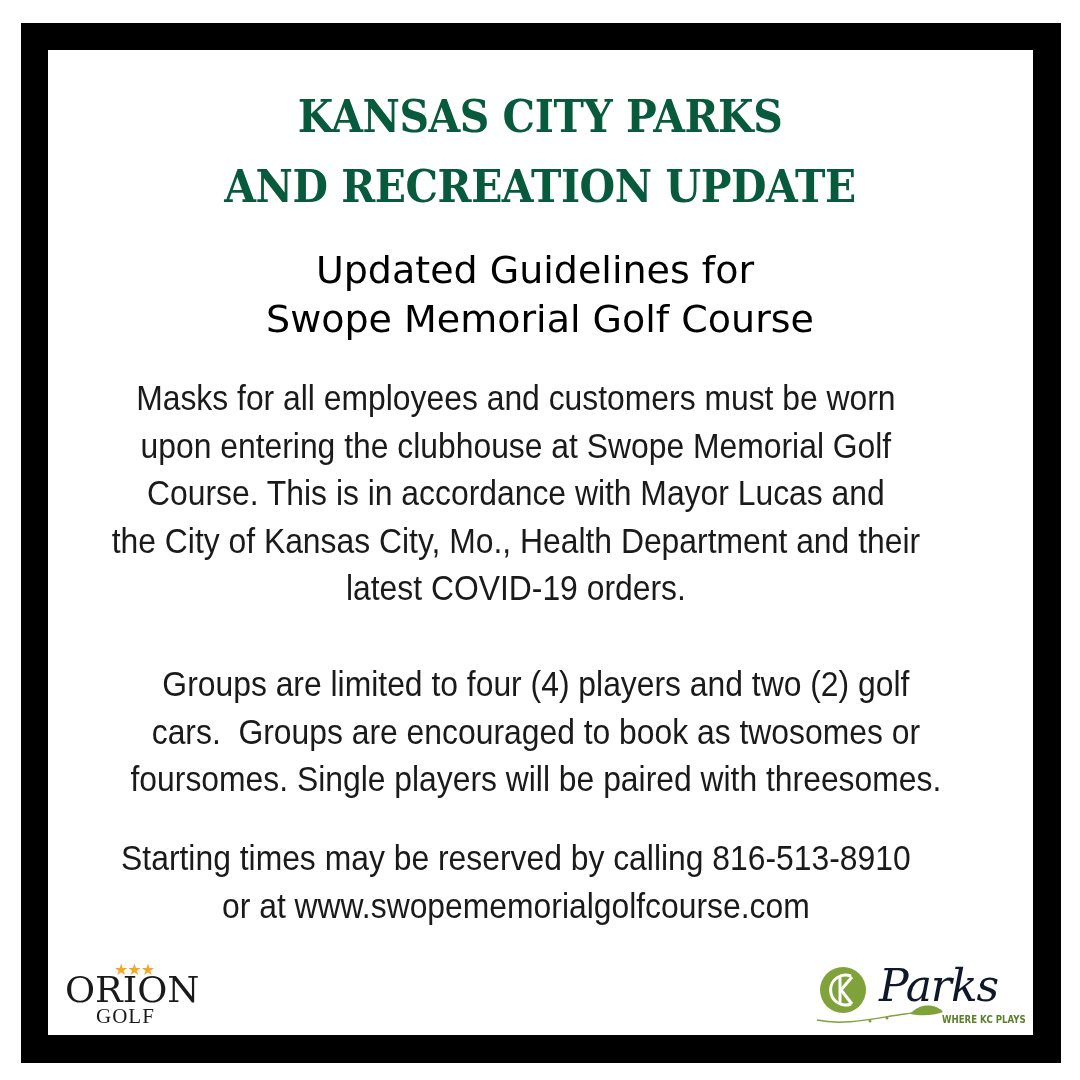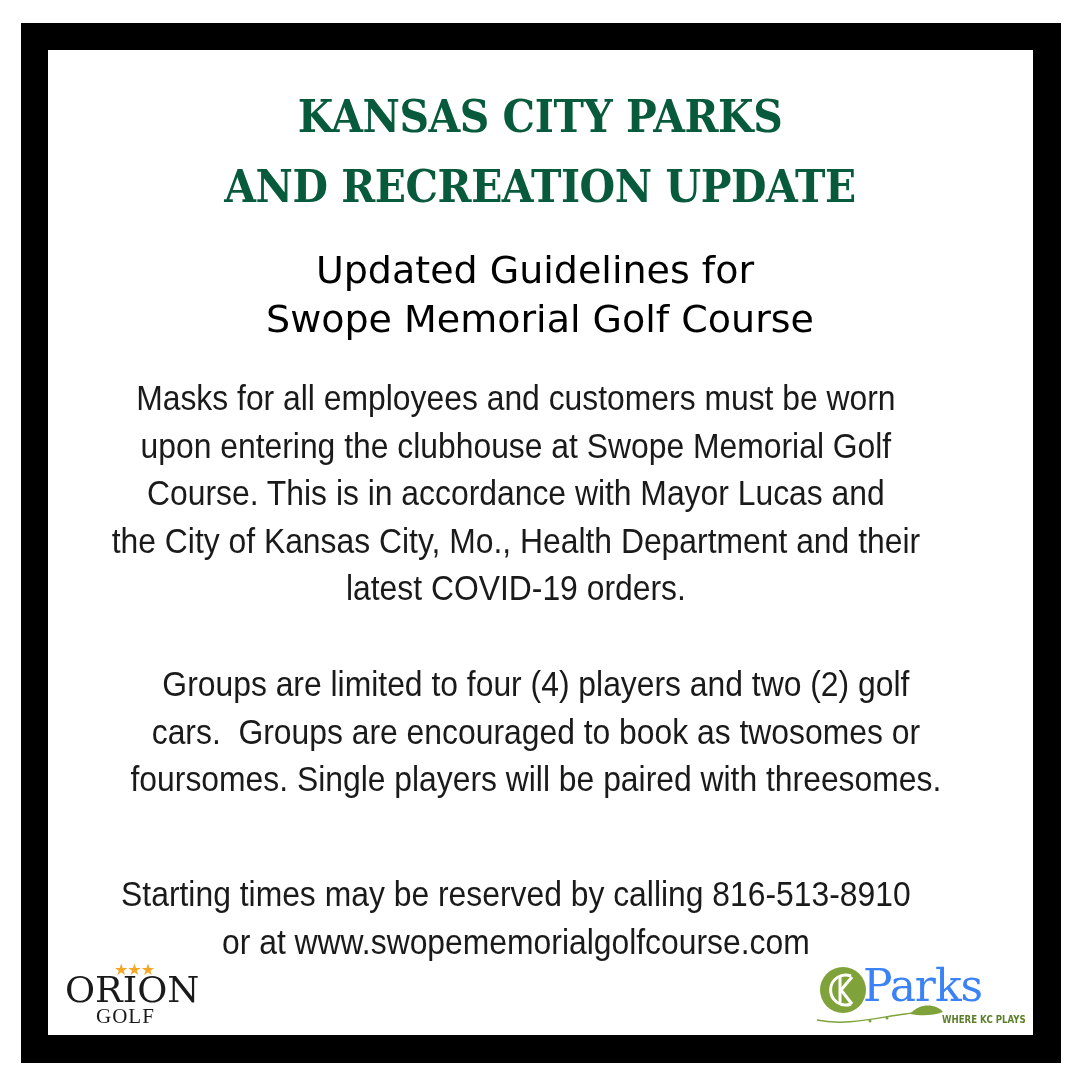--- a/index.html
+++ b/index.html
@@ -65,21 +65,21 @@
       line-height: 47.5px;
       white-space: nowrap;
     }
     .body-block .line {
       display: block;
       transform: scaleX(0.91);
       transform-origin: 540px 0;
     }
     .p1 { top: 374px; }
     .p2 { top: 660px; margin-left: 20px; }
-    .p3 { top: 870px; }
+    .p3 { top: 834px; }
 
     
     .orion {
       position: absolute;
       left: 60px;
       top: 960px;
       width: 160px;
       height: 70px;
     }
     .orion .stars {
@@ -129,25 +129,26 @@
       font-weight: bold;
       font-size: 10.5px;
       color: #5b7f2a;
       letter-spacing: 0px;
       transform: scaleX(0.82);
       transform-origin: 0 0;
       white-space: nowrap;
     }
     .kcparks .script {
       position: absolute;
-      left: 48px;
+      left: 64px;
       top: 2px;
       font-family: "DejaVu Serif", "Liberation Serif", serif;
+      font-style: italic;
       font-size: 44px;
-      color: #3b82f6;
+      color: #0f172a;
       letter-spacing: -1px;
       white-space: nowrap;
     }
   </style>
 </head>
 <body>
 
 <div class="frame"></div>
 <div class="panel"></div>
 

